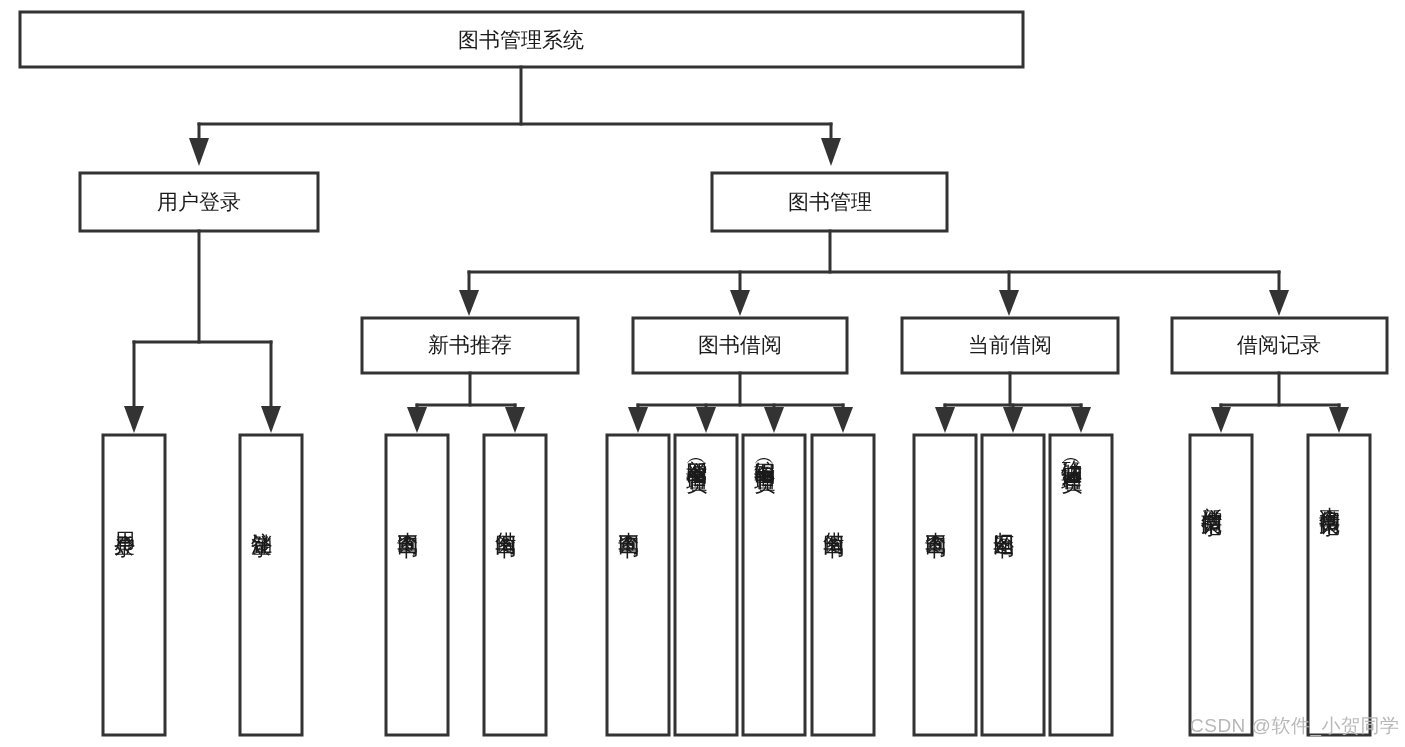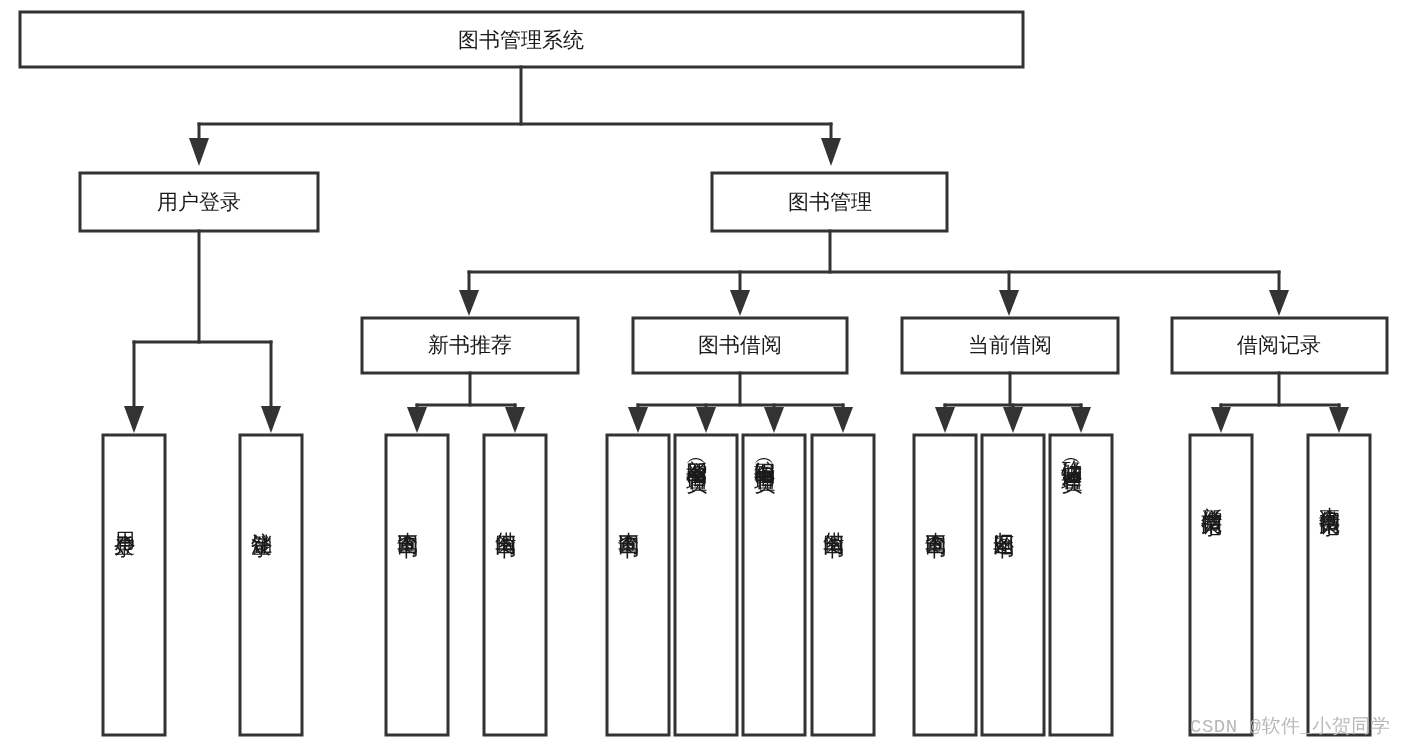--- a/index.html
+++ b/index.html
@@ -57,21 +57,21 @@
     font-size: 21px;
     line-height: 1.08;
     color: #1a1a1a;
     letter-spacing: 2px;
     white-space: nowrap;
     text-align: start;
     pointer-events: none;
   }
   .watermark {
     position: absolute;
-    font-family: Liberation Mono, monospace;
+    font-family: Liberation Sans, sans-serif;
     font-size: 19px;
     color: #b8b8b8;
     white-space: nowrap;
     letter-spacing: 0.5px;
   }
 </style>
 </head>
 <body>
 
 <div id="diagram-root">

